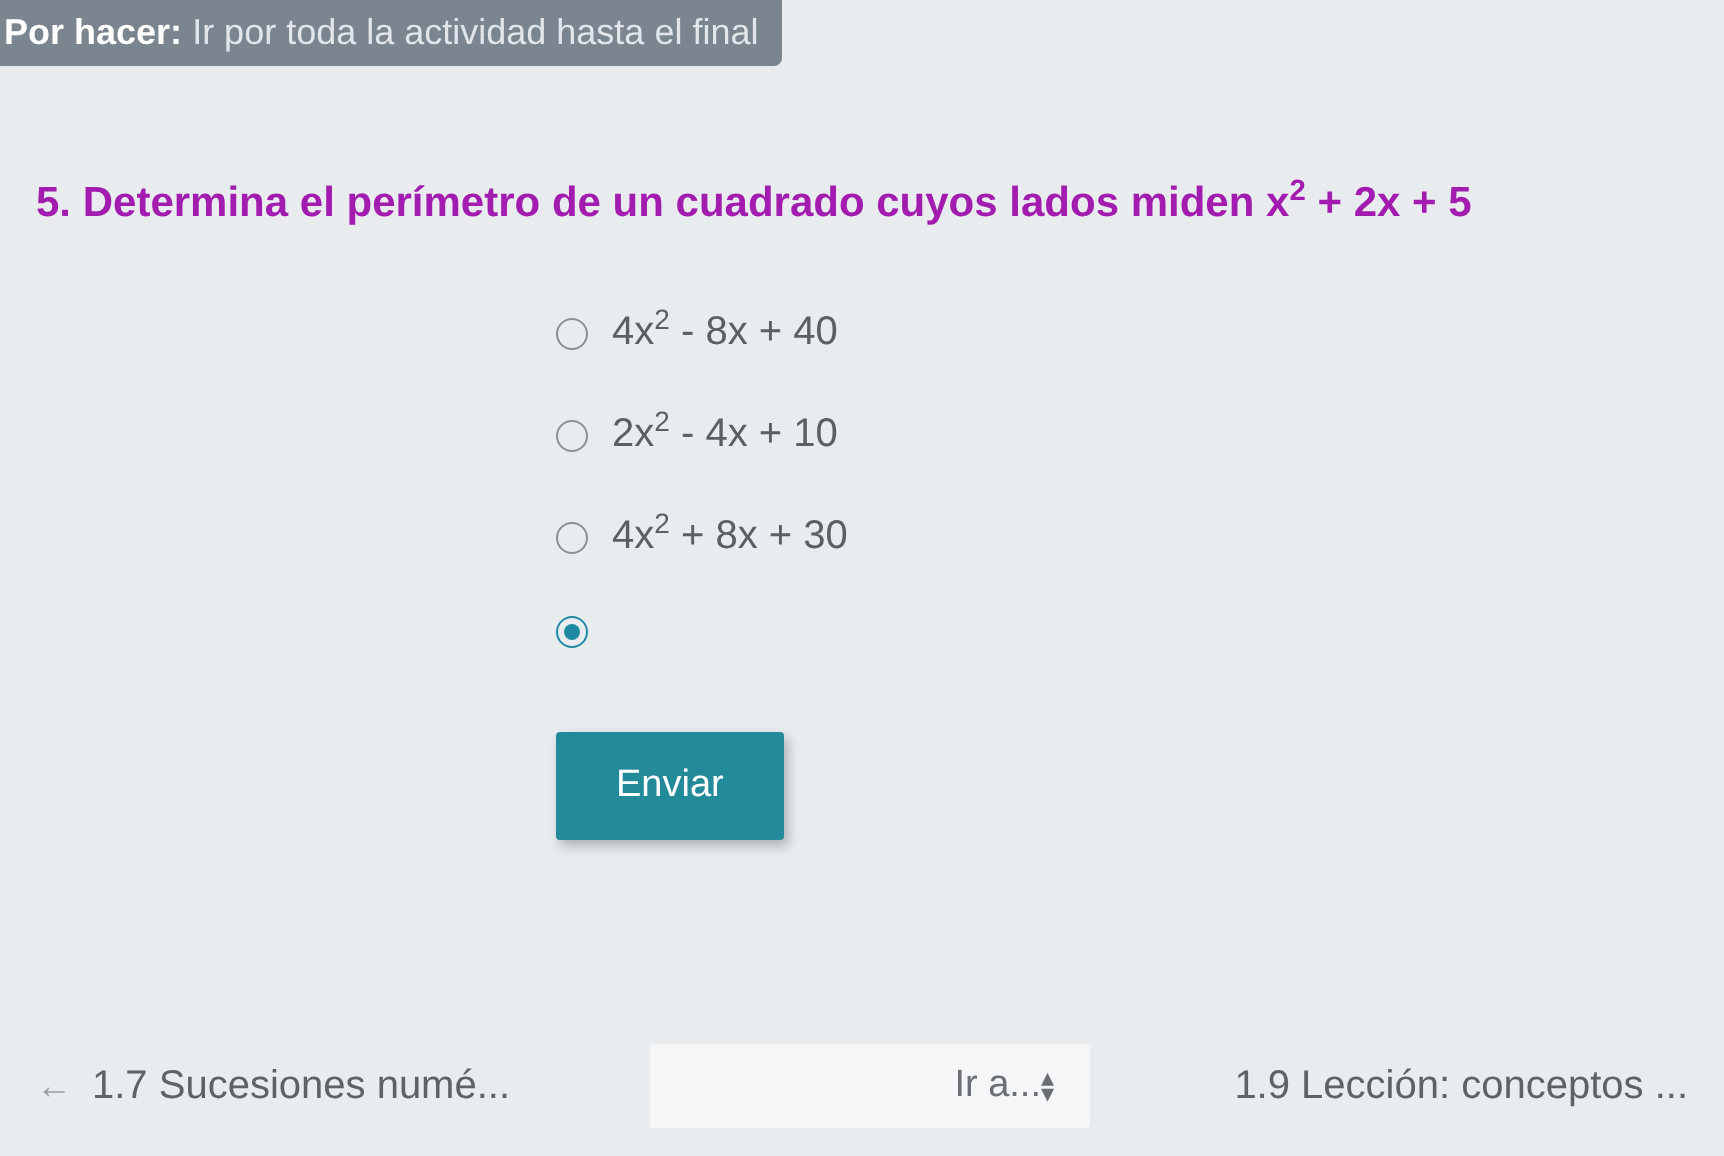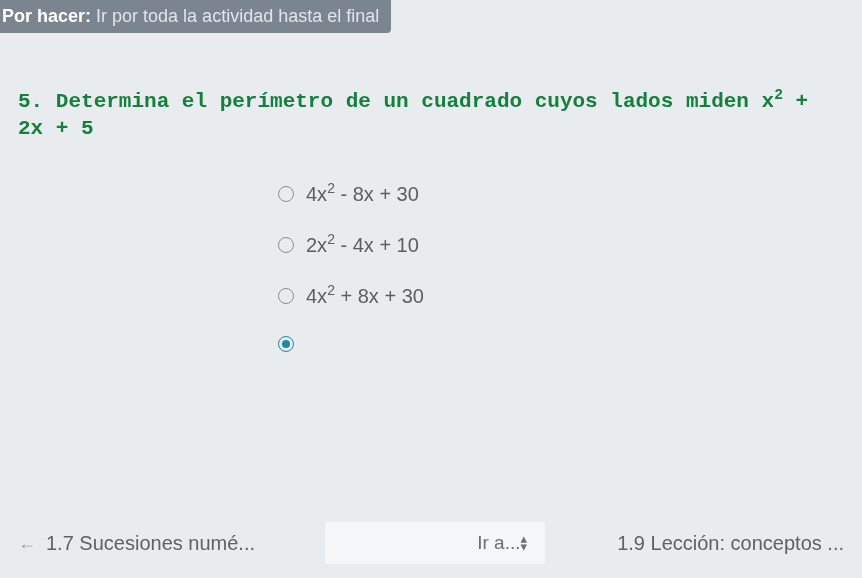--- a/index.html
+++ b/index.html
@@ -30,21 +30,21 @@
     padding: 55px 18px 0 18px;
   }
   .question {
     color: #1f7a8c;
     color: #2a8a96;
     color: #3b7d8c;
     font-size: 21px;
     font-weight: 600;
     line-height: 1.3;
   }
-  .question { color: #15803d; font-family: Liberation Mono, monospace; }
+  .question { color: #a21caf; }
   .question sup { font-size: 0.7em; vertical-align: super; line-height:0;}
   .options {
     margin: 40px 0 0 260px;
     display: flex;
     flex-direction: column;
     gap: 28px;
   }
   .option {
     display: flex;
     align-items: center;
@@ -138,35 +138,38 @@
 <div class="question-wrap">
   <div class="question">
     <span>5.</span>
     <span>Determina el perímetro de un cuadrado cuyos lados miden</span>
     <span><span>x</span><sup>2</sup><span> + 2x + 5</span></span>
   </div>
 
   <div class="options">
     <label class="option">
       <span class="radio"></span>
-      <span><span>4x</span><sup>2</sup><span> - 8x + 30</span></span>
+      <span><span>4x</span><sup>2</sup><span> - 8x + 40</span></span>
     </label>
     <label class="option">
       <span class="radio"></span>
       <span><span>2x</span><sup>2</sup><span> - 4x + 10</span></span>
     </label>
     <label class="option">
       <span class="radio"></span>
       <span><span>4x</span><sup>2</sup><span> + 8x + 30</span></span>
     </label>
     <label class="option">
       <span class="radio selected"></span>
     </label>
   </div>
 
+  <div class="submit-wrap">
+    <button class="submit-btn">Enviar</button>
+  </div>
 </div>
 
 <div class="bottom-nav">
   <div class="nav-prev">
     <span class="arrow">←</span>
     <span>1.7 Sucesiones numé...</span>
   </div>
   <div class="jump">
     <span>Ir a...</span>
     <span class="jump-caret">▴<br>▾</span>

